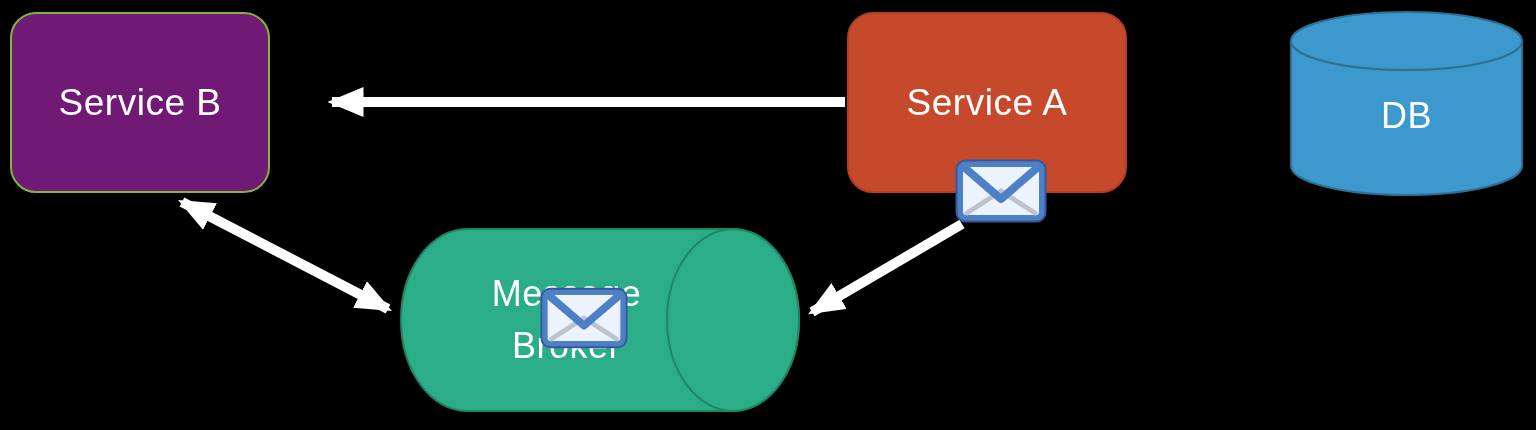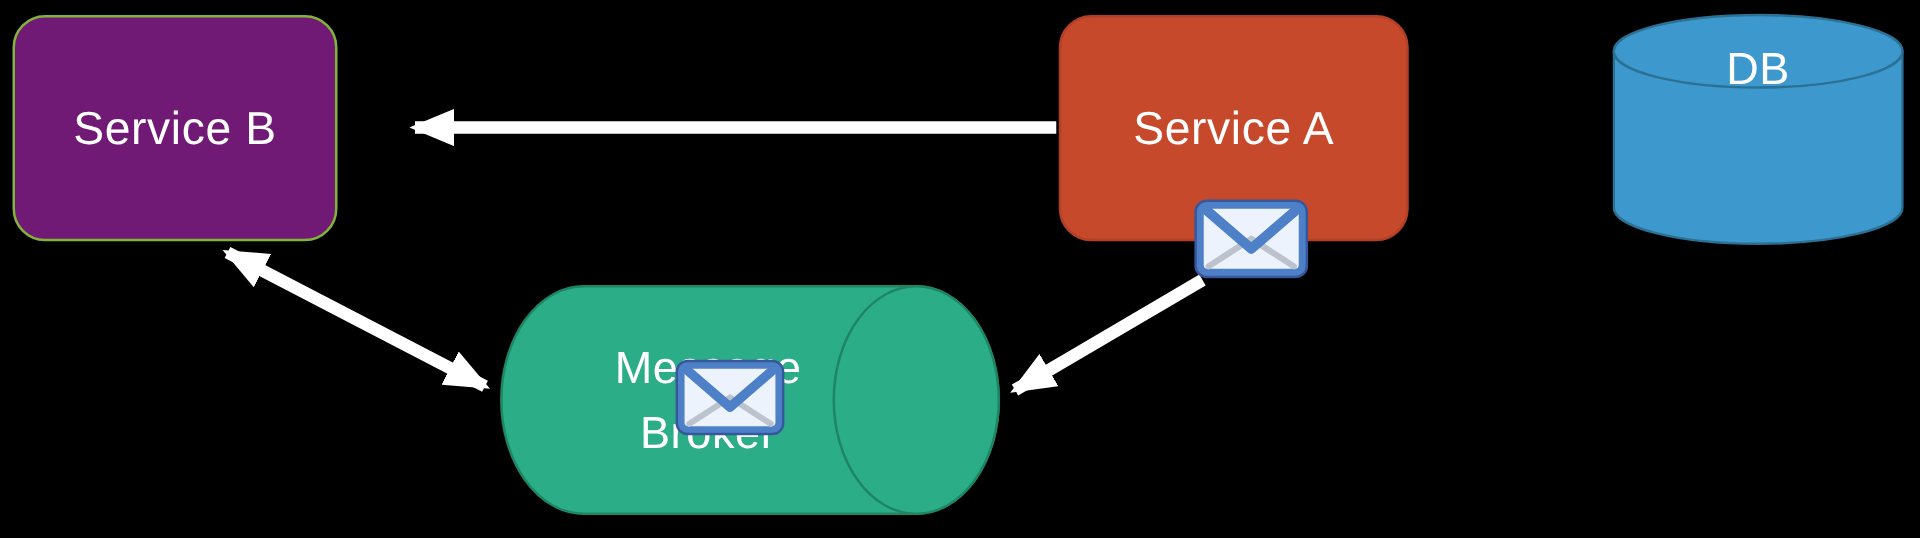--- a/index.html
+++ b/index.html
@@ -9,21 +9,21 @@
   }
   .node-box{
     position:absolute;display:flex;align-items:center;justify-content:center;
     border-radius:26px;border:2px solid transparent;box-sizing:border-box;z-index:1;
   }
   .node-label{color:#fff;font-size:37px;letter-spacing:0.5px;}
   .svg-abs{position:absolute;z-index:1;}
   .arrow-layer{position:absolute;left:0;top:0;width:1536px;height:430px;z-index:3;}
   .db-label-wrap{
     position:absolute;left:1290px;top:10px;width:233px;height:187px;
-    display:flex;justify-content:center;padding-top:24px;
+    display:flex;align-items:center;justify-content:center;padding-top:24px;
     box-sizing:border-box;z-index:2;
   }
   .broker-label-wrap{
     position:absolute;left:400px;top:228px;width:333px;height:184px;
     display:flex;align-items:center;justify-content:center;z-index:2;
   }
   .broker-label-wrap .node-label{
     display:block;width:235px;text-align:center;font-size:36px;line-height:1.45;
   }
   .envelope{position:absolute;z-index:4;}

